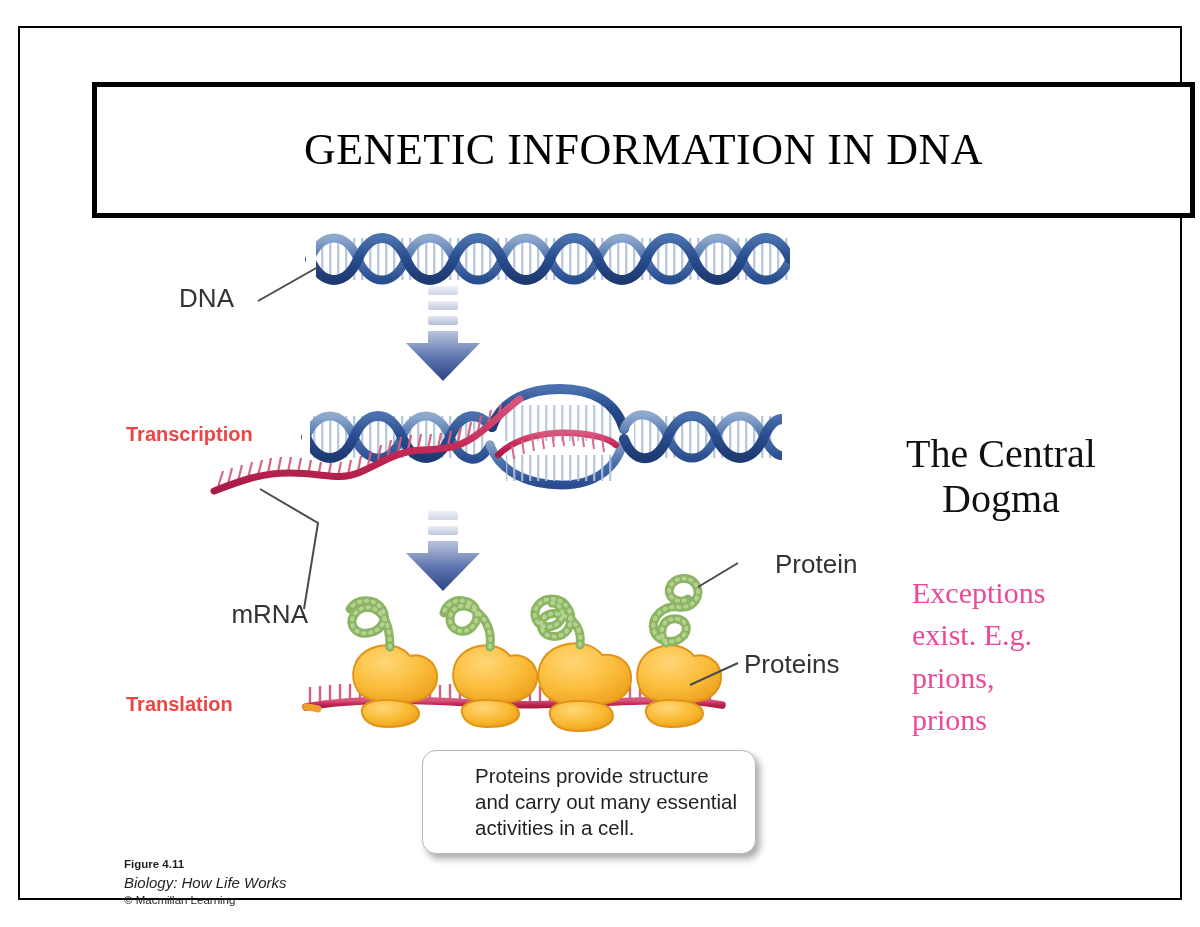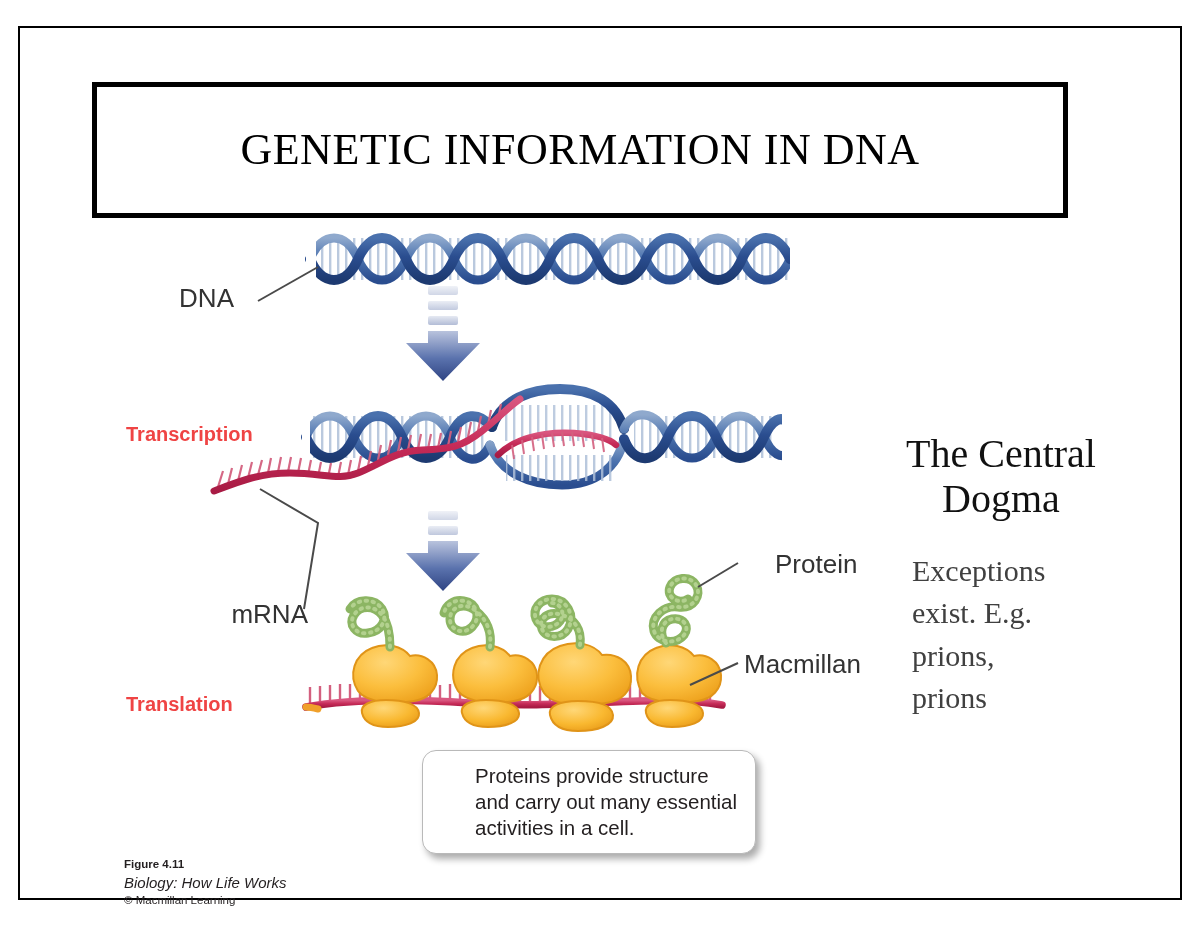--- a/index.html
+++ b/index.html
@@ -29,21 +29,21 @@
     height: 874px;
     border: 2px solid #000000;
     box-sizing: border-box;
     background: #ffffff;
   }
   
   #title-box {
     position: absolute;
     left: 72px;
     top: 54px;
-    width: 976px;
+    width: 1103px;
     height: 136px;
     border: 5px solid #000000;
     box-sizing: border-box;
     background: #ffffff;
     display: flex;
     flex-direction: row;
     align-items: center;
     justify-content: center;
   }
   .title-line {
@@ -65,25 +65,25 @@
   }
   .dogma-line {
     font-family: "Liberation Serif", "DejaVu Serif", serif;
     font-size: 40px;
     line-height: 1.12;
     color: #111111;
     text-align: center;
     white-space: nowrap;
   }
   #exceptions {
-    margin-top: 28px;
+    margin-top: 50px;
     font-family: "Liberation Serif", "DejaVu Serif", serif;
     font-size: 30px;
     line-height: 1.42;
-    color: #404040;
+    color: #ec4899;
     text-align: left;
     padding-left: 30px;
   }
   .exc-line { white-space: nowrap; }
 
   
   #figure {
     position: absolute;
     left: 90px;
     top: 195px;
@@ -487,21 +487,21 @@
         <line x1="628" y1="340" x2="588" y2="364" stroke="#4a4a4a" stroke-width="2"></line>
 
         <line x1="628" y1="440" x2="580" y2="462" stroke="#4a4a4a" stroke-width="2"></line>
       </svg>
 
       <div class="part-label" style="left:124px; top:60px;  transform:translate(-100%,0);">DNA</div>
       <div class="stage-label" style="left:16px;  top:200px;">Transcription</div>
       <div class="part-label" style="left:186px; top:376px; transform:translate(-100%,0);margin-left:12px;">mRNA</div>
       <div class="stage-label" style="left:16px;  top:470px;">Translation</div>
       <div class="part-label" style="left:634px; top:326px;margin-left:31px;">Protein</div>
-      <div class="part-label" style="left:634px; top:426px;">Macmillan</div>
+      <div class="part-label" style="left:634px; top:426px;">Proteins</div>
     </div>
 
     <div id="caption-box">
       <div class="cap-line">Proteins provide structure</div>
       <div class="cap-line">and carry out many essential</div>
       <div class="cap-line">activities in a cell.</div>
     </div>
 
     <div id="credit">
       <div class="credit-title">Figure 4.11</div>

